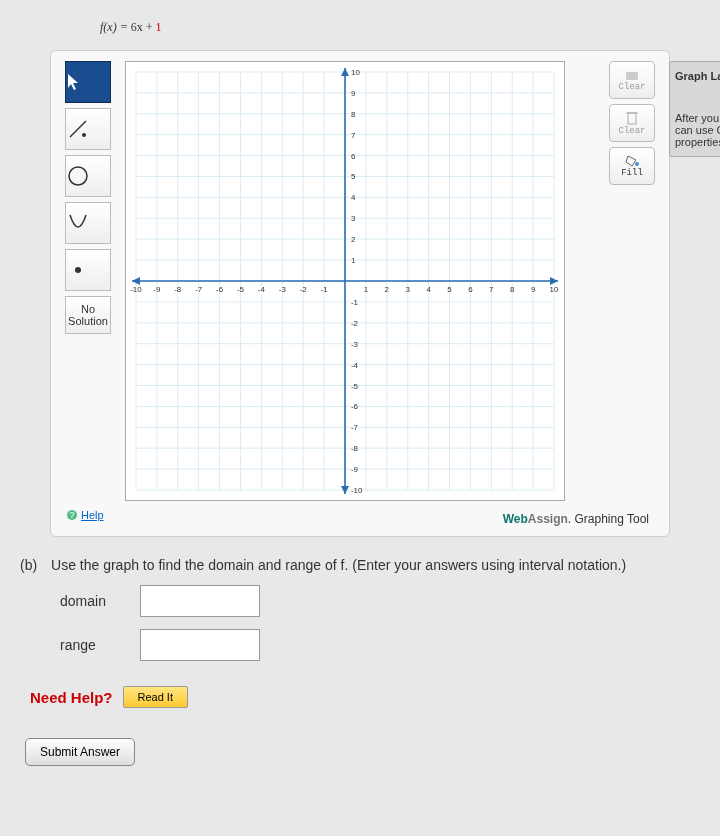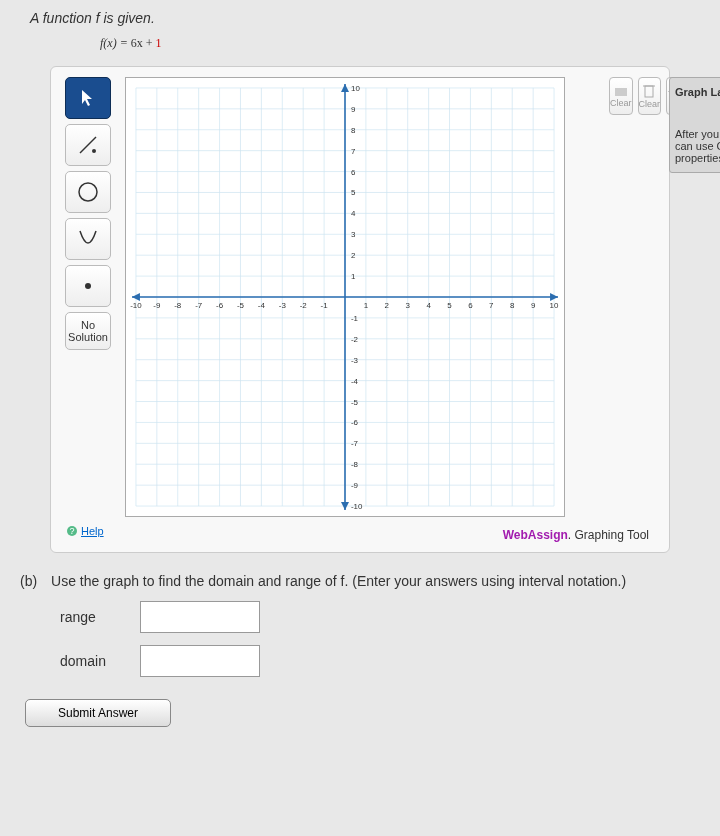--- a/index.html
+++ b/index.html
@@ -31,24 +31,24 @@
       display: flex;
       flex-direction: column;
       gap: 5px;
       align-items: center;
     }
     .tool-btn {
       width: 46px;
       height: 42px;
       background: linear-gradient(#fff, #eee);
       border: 1px solid #bbb;
-      border-radius: 5px;
-      display: flex;
-      align-items: center;
-      justify-content: center;
+      border-radius: 0;
+      display: flex;
+      align-items: center;
+      justify-content: flex-start;
       cursor: pointer;
       font-size: 11px;
       text-align: center;
       line-height: 1.1;
       color: #333;
     }
     .tool-btn.active {
       background: #1a4d8f;
       border-color: #0d2d55;
     }
@@ -57,22 +57,23 @@
       flex: 1;
       position: relative;
     }
     .grid-svg {
       background: #fff;
       border: 1px solid #aaa;
     }
     .right-tools {
       width: 50px;
       display: flex;
-      flex-direction: row;
+      flex-direction: column;
       gap: 5px;
+      font-family: Liberation Mono, monospace;
     }
     .right-btn {
       width: 46px;
       height: 38px;
       background: linear-gradient(#fff, #eee);
       border: 1px solid #bbb;
       border-radius: 4px;
       display: flex;
       flex-direction: column;
       align-items: center;
@@ -91,22 +92,22 @@
       display: inline-flex;
       align-items: center;
       gap: 3px;
     }
     .brand {
       text-align: right;
       font-size: 12px;
       margin-top: 5px;
       padding-right: 10px;
     }
-    .brand .web { color: #a21caf; font-weight: bold; }
-    .brand .assign { color: #a21caf; font-weight: bold; }
+    .brand .web { color: #0f766e; font-weight: bold; }
+    .brand .assign { color: #737373; font-weight: bold; }
     .side-panel {
       position: absolute;
       right: -60px;
       top: 10px;
       width: 60px;
       background: #d8d8d8;
       border: 1px solid #aaa;
       border-radius: 3px;
       padding: 8px 5px;
       font-size: 11px;
@@ -139,33 +140,30 @@
       border: 1px solid #999;
       padding: 4px 14px;
       font-size: 11px;
       cursor: pointer;
       border-radius: 2px;
     }
     .submit-btn {
       background: linear-gradient(#fff, #ddd);
       border: 1px solid #888;
       border-radius: 5px;
-      padding: 6px 32px;
+      padding: 6px 14px;
       font-size: 12px;
       cursor: pointer;
       margin: 10px 0 0 15px;
     }
   </style>
 </head>
 <body>
 
 <div class="content">
-  <div class="intro">
-    <span>A function f is given.</span>
-  </div>
 
   <div class="function-def">
     <span>f(x) = </span><span style="font-style:normal">6x + </span><span class="red">1</span>
   </div>
 
 
   <div class="graph-container">
     <div class="graph-inner">
       <div class="toolbar">
         <div class="tool-btn active">
@@ -336,26 +334,32 @@
       <div style="white-space:nowrap">properties.</div>
     </div>
   </div>
 
   <div class="part-label">
     <span class="letter">(b)</span>
     <span>Use the graph to find the domain and range of f. (Enter your answers using interval notation.)</span>
   </div>
 
   <div class="answer-row">
+    <span class="answer-label">domain</span>
+    <input class="answer-input" type="text" style="">
+  </div>
+
+  <div class="answer-row">
     <span class="answer-label">range</span>
     <input class="answer-input" type="text" style="">
   </div>
 
-  <div class="answer-row">
-    <span class="answer-label">domain</span>
-    <input class="answer-input" type="text" style="">
-  </div>
-
+  <div class="need-help">
+    <span class="need-help-label">Need Help?</span>
+    <button class="read-it-btn">
+      <span>Read It</span>
+    </button>
+  </div>
 
   <button class="submit-btn">
     <span>Submit Answer</span>
   </button>
 </div>
 
 </body></html>

